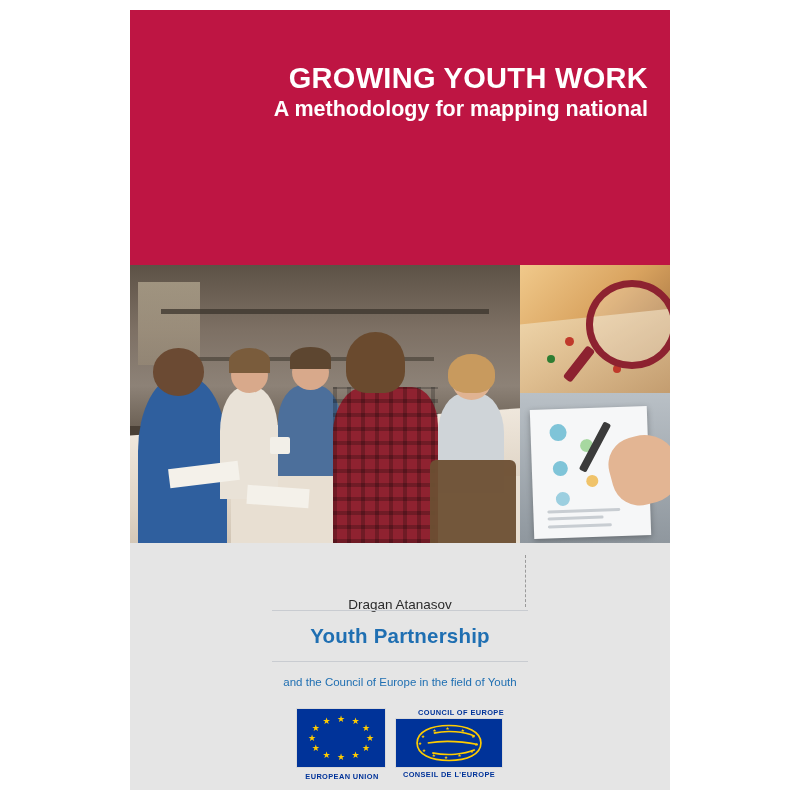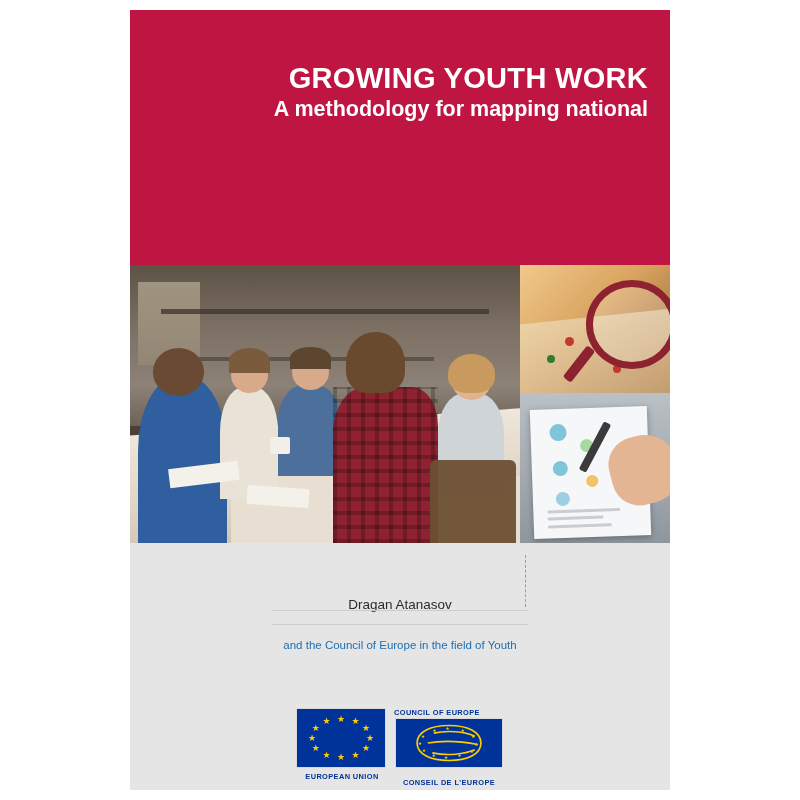--- a/index.html
+++ b/index.html
@@ -287,34 +287,34 @@
   .eu-star {
     position: absolute; color: #ffcc00; font-size: 9px; line-height: 9px;
     transform: translate(-50%, -50%);
   }
   .eu-caption {
     text-align: center; color: #003399; font-size: 7.4px; font-weight: bold;
     letter-spacing: .4px; margin-top: 4px;
   }
   .coe-logo { width: 110px; position: relative; }
   .coe-top {
-    text-align: left; color: #003399; font-size: 7.4px; font-weight: bold;
+    text-align: right; color: #003399; font-size: 7.4px; font-weight: bold;
     letter-spacing: .4px; margin-bottom: 1px;
   }
   .coe-flag {
     width: 106px; height: 48px; background: #003399; position: relative; margin: 0 auto;
     border: 1px solid #d9d9d9;
   }
   .coe-e {
     position: absolute; left: 50%; top: 50%; transform: translate(-50%,-50%);
     width: 78px; height: 38px;
   }
   .coe-caption {
     text-align: center; color: #003399; font-size: 7.4px; font-weight: bold;
-    letter-spacing: .4px; margin-top: 10px;
+    letter-spacing: .4px; margin-top: 2px;
   }
 </style>
 </head>
 <body>
 
 <div class="page">
   <div class="cover">
 
     <div class="banner">
       <div class="banner-inner">
@@ -386,20 +386,21 @@
       </div>
     </div>
 
     <div class="authors">
       <div class="author-line">Dragan Atanasov</div>
     </div>
     <div class="author-rule"></div>
 
     <div class="yp">
       <div class="yp-rule-top"></div>
+      <div class="yp-title">Youth Partnership</div>
       <div class="yp-rule-bot"></div>
       <div class="yp-sub">and the Council of Europe in the field of Youth</div>
     </div>
 
     <div class="logos">
 
       <div class="eu-logo">
         <div class="eu-flag">
           <span class="eu-star" style="left:50%;top:17%;">★</span>
           <span class="eu-star" style="left:66.5%;top:21.5%;">★</span>

